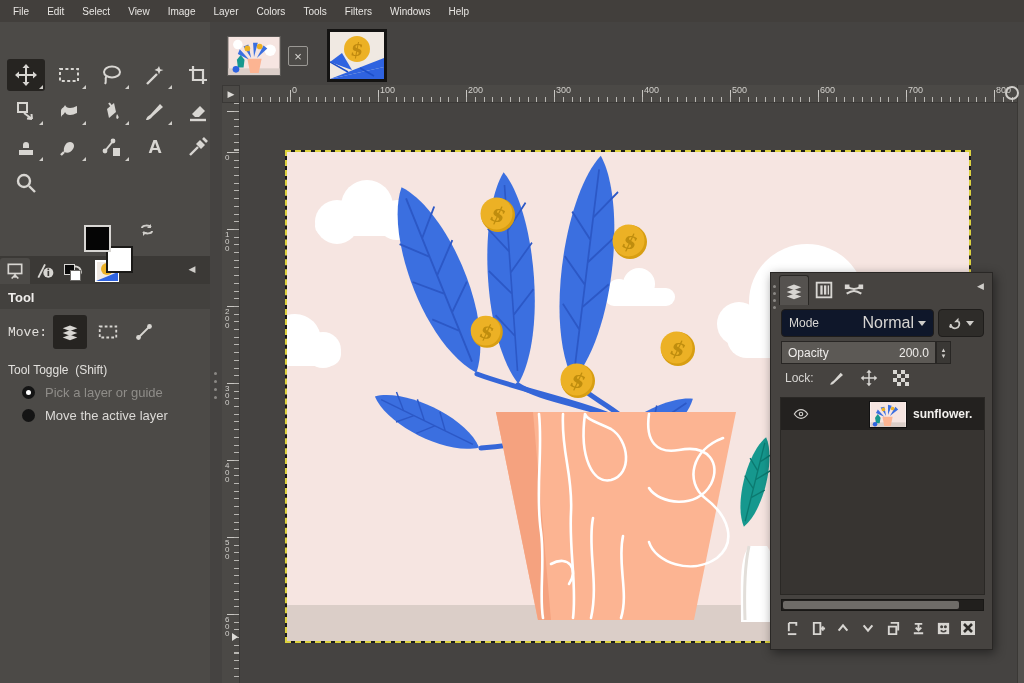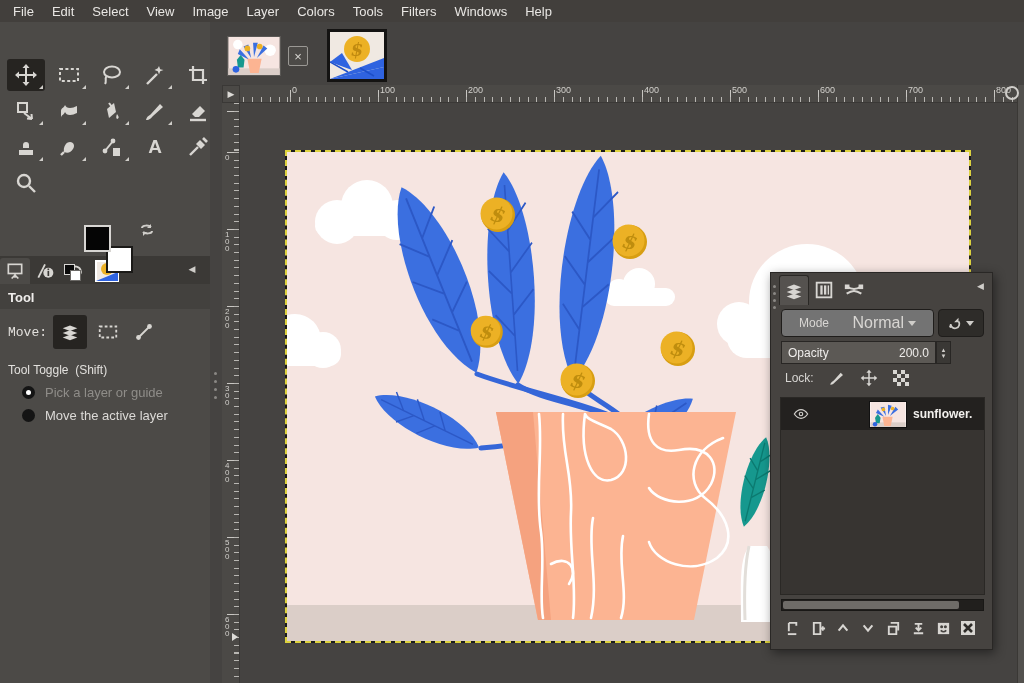--- a/index.html
+++ b/index.html
@@ -3,21 +3,21 @@
 <meta charset="utf-8">
 <style>
   * { margin:0; padding:0; box-sizing:border-box; }
   html,body { width:1024px; height:683px; overflow:hidden; }
   body { font-family:"Liberation Sans", sans-serif; }
   .window { position:relative; width:1024px; height:683px; background:#454341; overflow:hidden; }
 
   
   .menubar { position:absolute; left:0; top:0; width:1024px; height:22px; background:#423f3c;
              display:flex; align-items:center; gap:0; padding-left:4px; z-index:10; }
-  .menu-item { color:#e8e6e3; font-size:13px; padding:2px 9px; cursor:default; }
+  .menu-item { color:#e8e6e3; font-size:10px; padding:2px 9px; cursor:default; }
 
   
   .left-dock { position:absolute; left:0; top:22px; width:210px; height:661px; background:#4c4a47; z-index:6; }
   .tool-btn { position:absolute; width:38px; height:32px; display:flex; align-items:center; justify-content:center; border-radius:3px; }
   .tool-btn.selected { background:#262421; }
   .tool-btn .grp::after { content:""; position:absolute; right:2px; bottom:2px; width:0; height:0;
         border-left:4px solid transparent; border-bottom:4px solid #cfcdc9; }
   .ticon { width:24px; height:24px; }
   .tool-a { color:#d8d6d2; font-size:19px; font-weight:bold; }
 
@@ -94,21 +94,21 @@
   
   .layers-dialog { position:absolute; left:770px; top:272px; width:223px; height:378px; background:#464340;
                    border:1px solid #292725; box-shadow:2px 3px 10px rgba(0,0,0,0.45); z-index:8; }
   .ld-grip { position:absolute; left:2px; top:12px; display:flex; flex-direction:column; gap:4px; }
   .ld-grip i { width:3px; height:3px; border-radius:50%; background:#8a8884; }
   .ld-tabs { position:absolute; left:8px; top:0px; height:32px; display:flex; align-items:flex-end; }
   .ld-tab { width:30px; height:30px; display:flex; align-items:center; justify-content:center; border-radius:3px 3px 0 0; background:#38363.3;}
   .ld-tab.active { background:#55524f; border:1px solid #2a2825; border-bottom:none; }
   .ld-collapse { position:absolute; right:8px; top:8px; color:#cfcdc9; font-size:9px; }
   .ld-mode-row { position:absolute; left:10px; top:36px; width:203px; height:28px; display:flex; gap:4px; }
-  .mode-btn { flex:1; background:#737373; border:1px solid #1f1d1b; border-radius:4px; display:flex; align-items:center; padding:0 17px; gap:4px;}
+  .mode-btn { flex:1; background:#0f172a; border:1px solid #1f1d1b; border-radius:4px; display:flex; align-items:center; padding:0 7px; gap:4px;}
   .mode-btn .lbl { color:#d8d6d3; font-size:12px; }
   .mode-btn .val { margin-left:auto; color:#d8d6d3; font-size:16px; }
   .switch-btn { width:46px; background:#2e2c29; border:1px solid #1f1d1b; border-radius:4px; display:flex; align-items:center; justify-content:center; gap:4px;}
   .chev { width:0; height:0; border-left:4px solid transparent; border-right:4px solid transparent; border-top:5px solid #cfcdc9; }
   .opacity-row { position:absolute; left:10px; top:68px; width:170px; height:23px; display:flex; }
   .opacity-slider { flex:1; background:#5c5955; border:1px solid #28262;border:1px solid #282624; display:flex; align-items:center; padding:0 6px; }
   .opacity-slider .lbl { color:#efedeb; font-size:12px; }
   .opacity-slider .val { margin-left:auto; color:#efedeb; font-size:12px; }
   .spinbox { width:15px; background:#3a3835; border:1px solid #282624; display:flex; flex-direction:column; align-items:center; justify-content:center; color:#cfcdc9; }
   .spinbox span { font-size:6px; line-height:6px; }

